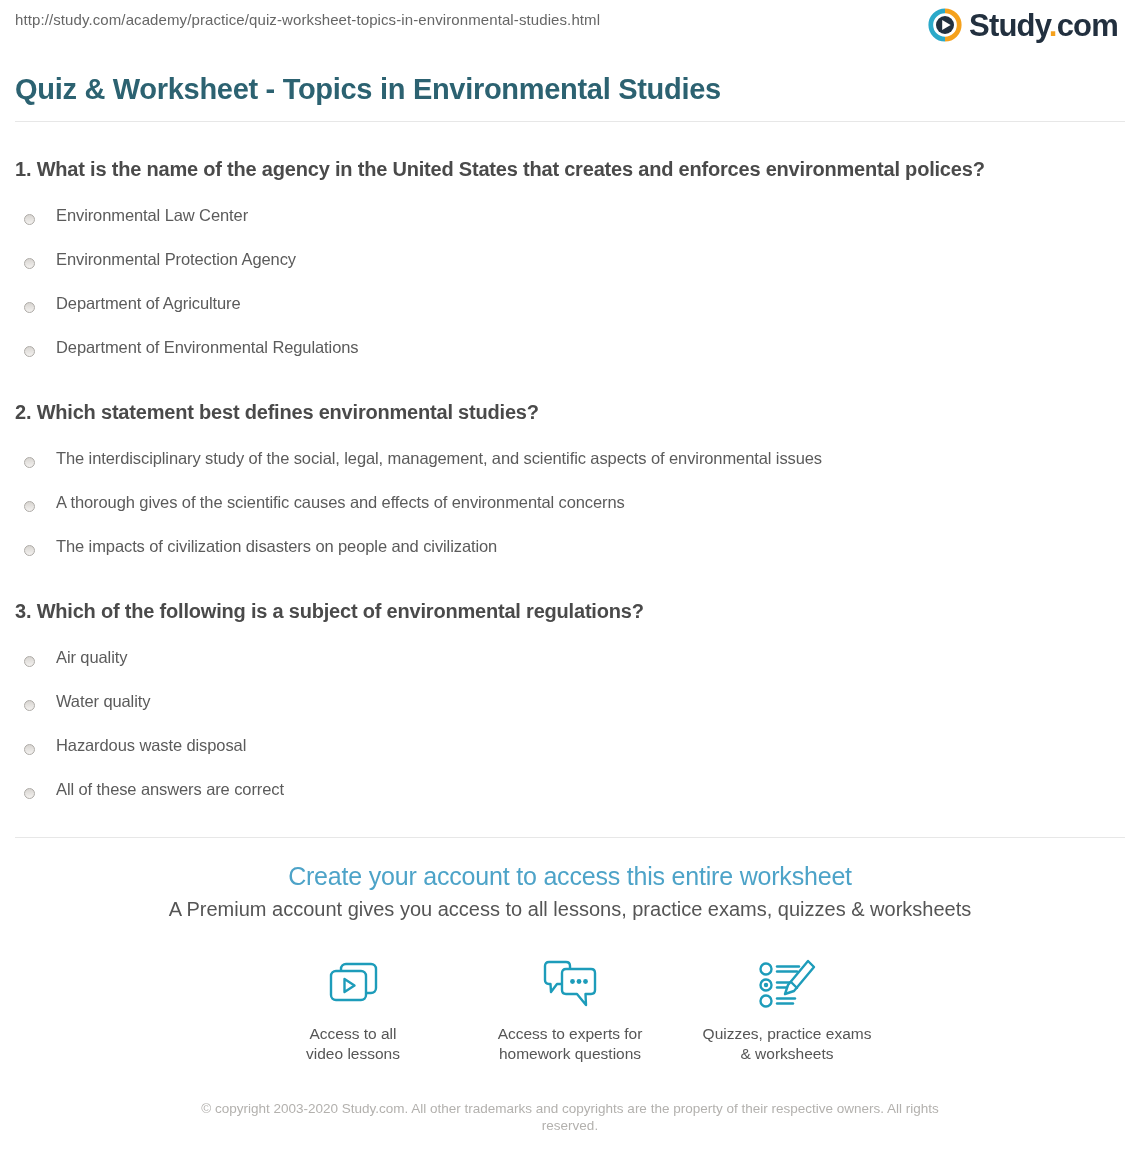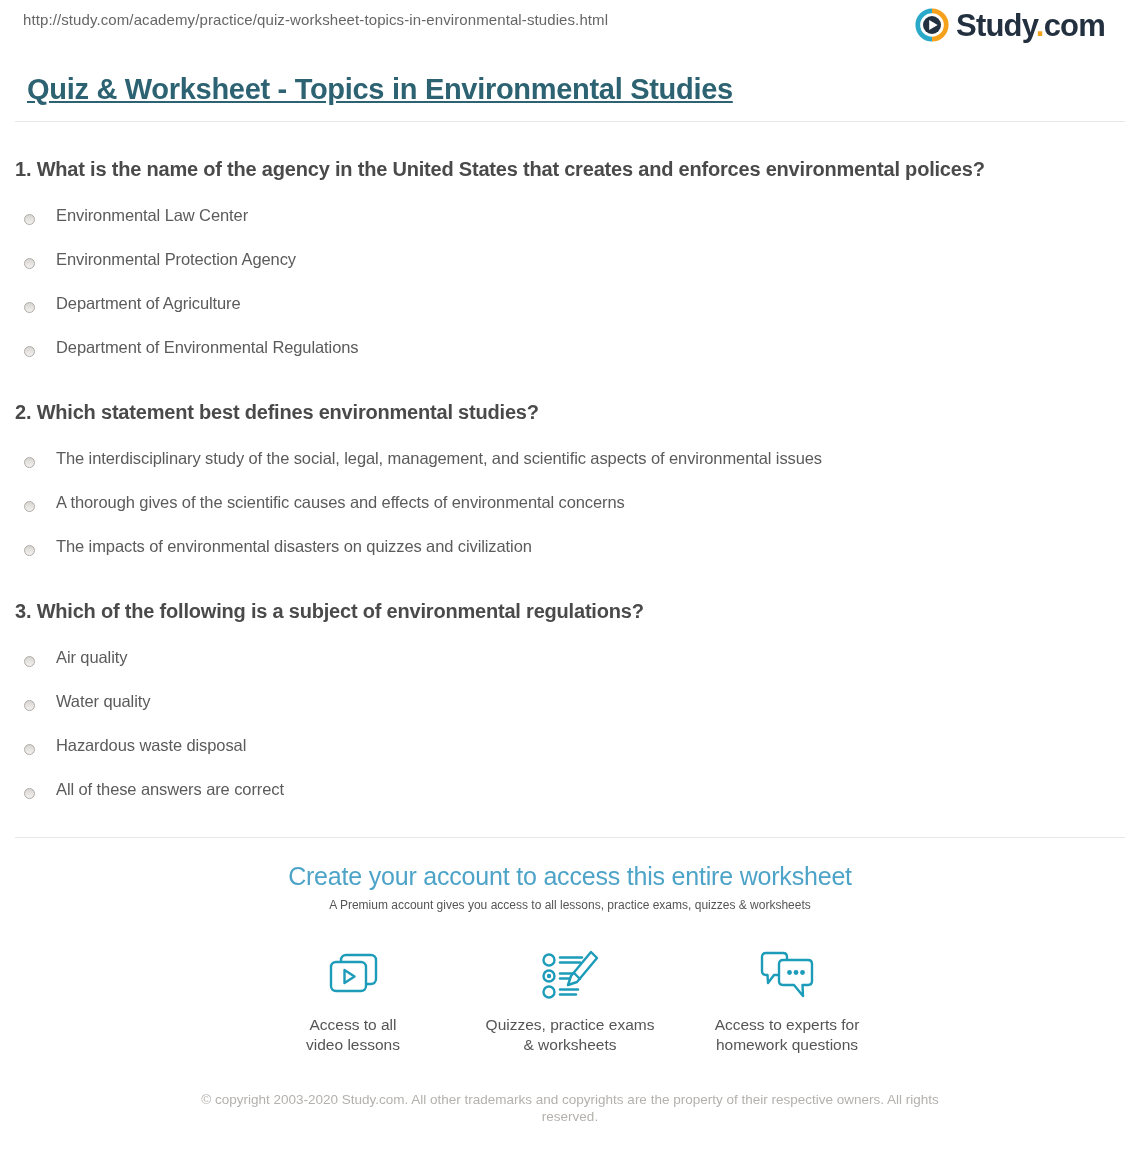--- a/index.html
+++ b/index.html
@@ -1,34 +1,34 @@
 <!DOCTYPE html>
 <html><head>
 <meta charset="utf-8">
 <style>
   * { box-sizing: border-box; }
   html, body { margin: 0; padding: 0; background: #ffffff; }
   body { font-family: "Liberation Sans", sans-serif; }
   .page { position: relative; width: 1140px; height: 1169px; background: #fff; overflow: hidden; }
 
   .url-text {
-    position: absolute; top: 11px; left: 23px;
+    position: absolute; top: 11px; left: 15px;
     font-size: 15px; color: #666; letter-spacing: 0.1px;
   }
 
-  .logo { position: absolute; top: 7px; right: 35px; display: flex; align-items: center; }
+  .logo { position: absolute; top: 7px; right: 22px; display: flex; align-items: center; }
   .logo-mark { margin-right: 6px; display: block; }
   .logo-word { font-size: 31px; font-weight: 700; color: #22303f; letter-spacing: -0.8px; line-height: 1; }
   .logo-dot { color: #f5a11c; }
 
   .main { padding: 0 15px; }
 
   .page-title {
-    margin: 74px 0 0 12px; font-size: 29px; font-weight: 700;
-    color: #2c6271; letter-spacing: -0.3px; line-height: 1.1; text-decoration: underline;
+    margin: 74px 0 0 0; font-size: 29px; font-weight: 700;
+    color: #2c6271; letter-spacing: -0.3px; line-height: 1.1;
   }
   .divider { border: none; border-top: 1px solid #e7e7e7; margin: 15px 0 0 0; }
 
   .question-prompt {
     margin: 44px 0 0 0; font-size: 20px; font-weight: 700;
     color: #4a4a4a; letter-spacing: -0.2px; line-height: 1.15;
   }
   .question:first-of-type .question-prompt { margin-top: 36px; }
 
   .option { display: flex; align-items: flex-end; margin-top: 23px; min-height: 21px; }
@@ -39,21 +39,21 @@
   }
   .option-label { font-size: 16.5px; color: #5b5b5b; letter-spacing: -0.1px; }
 
   .bottom-divider { margin-top: 38px; }
 
   .signup { text-align: center; }
   .signup-heading {
     margin: 24px 0 0 0; font-size: 25px; font-weight: 400;
     color: #4da3c8; letter-spacing: -0.2px;
   }
-  .signup-subheading { margin: 7px 0 0 0; font-size: 12px; color: #555; }
+  .signup-subheading { margin: 7px 0 0 0; font-size: 20px; color: #555; }
 
   .benefits { margin-top: 34px; display: flex; justify-content: center; }
   .benefit { width: 217px; display: flex; flex-direction: column; align-items: center; }
   .benefit-icon { height: 60px; display: flex; align-items: center; justify-content: center; }
   .benefit-label { margin-top: 9px; font-size: 15.5px; color: #555; line-height: 20px; text-align: center; }
 
   .footer {
     margin: 36px auto 0 auto; max-width: 790px;
     font-size: 13.5px; color: #b3b1ae; text-align: center; line-height: 17px;
   }
@@ -107,21 +107,21 @@
       <div class="option">
         <span class="radio"></span>
         <span class="option-label">The interdisciplinary study of the social, legal, management, and scientific aspects of environmental issues</span>
       </div>
       <div class="option">
         <span class="radio"></span>
         <span class="option-label">A thorough gives of the scientific causes and effects of environmental concerns</span>
       </div>
       <div class="option">
         <span class="radio"></span>
-        <span class="option-label">The impacts of environmental disasters on quizzes and civilization</span>
+        <span class="option-label">The impacts of civilization disasters on people and civilization</span>
       </div>
     </div>
 
     <div class="question">
       <h2 class="question-prompt">3. Which of the following is a subject of environmental regulations?</h2>
       <div class="option">
         <span class="radio"></span>
         <span class="option-label">Air quality</span>
       </div>
       <div class="option">
@@ -150,20 +150,36 @@
           <div class="benefit-icon">
             <svg width="58" height="52" viewBox="0 0 58 52">
               <rect class="teal-stroke" x="17" y="5" width="35" height="29" rx="5"></rect>
               <rect class="teal-stroke-fill" x="7" y="12" width="35" height="29" rx="5"></rect>
               <path class="teal-stroke" d="M20.5 20 L30.5 26.5 L20.5 33 Z"></path>
             </svg>
           </div>
           <div class="benefit-label">
             <div>Access to all</div>
             <div>video lessons</div>
+          </div>
+        </div>
+
+        <div class="benefit">
+          <div class="benefit-icon">
+            <svg width="62" height="54" viewBox="0 0 62 54">
+              <path class="teal-stroke" d="M10 4 H27 Q31 4 31 8 V22 Q31 26 27 26 H18 L12 34 L11.5 26 H10 Q6 26 6 22 V8 Q6 4 10 4 Z"></path>
+              <path class="teal-stroke-fill" d="M27 11 H52 Q56 11 56 15 V32 Q56 36 52 36 H46.5 L47 47 L38 36 H27 Q23 36 23 32 V15 Q23 11 27 11 Z"></path>
+              <circle cx="33.5" cy="23.5" r="2.4" fill="#1d9cba"></circle>
+              <circle cx="40" cy="23.5" r="2.4" fill="#1d9cba"></circle>
+              <circle cx="46.5" cy="23.5" r="2.4" fill="#1d9cba"></circle>
+            </svg>
+          </div>
+          <div class="benefit-label">
+            <div>Access to experts for</div>
+            <div>homework questions</div>
           </div>
         </div>
 
         <div class="benefit">
           <div class="benefit-icon">
             <svg width="60" height="52" viewBox="0 0 60 52">
               <circle class="teal-stroke" cx="9" cy="10" r="5.5"></circle>
               <circle class="teal-stroke" cx="9" cy="26" r="5.5"></circle>
               <circle class="teal-stroke" cx="9" cy="42" r="5.5"></circle>
               <circle cx="9" cy="26" r="2.2" fill="#1d9cba"></circle>
@@ -176,34 +192,18 @@
               <path class="teal-stroke-fill" d="M51 2 L57 8 L37 32 L28 35 L31 26 Z"></path>
               <line class="teal-stroke" x1="34" y1="23" x2="40" y2="29"></line>
             </svg>
           </div>
           <div class="benefit-label">
             <div>Quizzes, practice exams</div>
             <div>&amp; worksheets</div>
           </div>
         </div>
 
-        <div class="benefit">
-          <div class="benefit-icon">
-            <svg width="62" height="54" viewBox="0 0 62 54">
-              <path class="teal-stroke" d="M10 4 H27 Q31 4 31 8 V22 Q31 26 27 26 H18 L12 34 L11.5 26 H10 Q6 26 6 22 V8 Q6 4 10 4 Z"></path>
-              <path class="teal-stroke-fill" d="M27 11 H52 Q56 11 56 15 V32 Q56 36 52 36 H46.5 L47 47 L38 36 H27 Q23 36 23 32 V15 Q23 11 27 11 Z"></path>
-              <circle cx="33.5" cy="23.5" r="2.4" fill="#1d9cba"></circle>
-              <circle cx="40" cy="23.5" r="2.4" fill="#1d9cba"></circle>
-              <circle cx="46.5" cy="23.5" r="2.4" fill="#1d9cba"></circle>
-            </svg>
-          </div>
-          <div class="benefit-label">
-            <div>Access to experts for</div>
-            <div>homework questions</div>
-          </div>
-        </div>
-
       </div>
     </div>
 
     <div class="footer">© copyright 2003-2020 Study.com. All other trademarks and copyrights are the property of their respective owners. All rights reserved.</div>
   </div>
 </div>
 
 </body></html>

